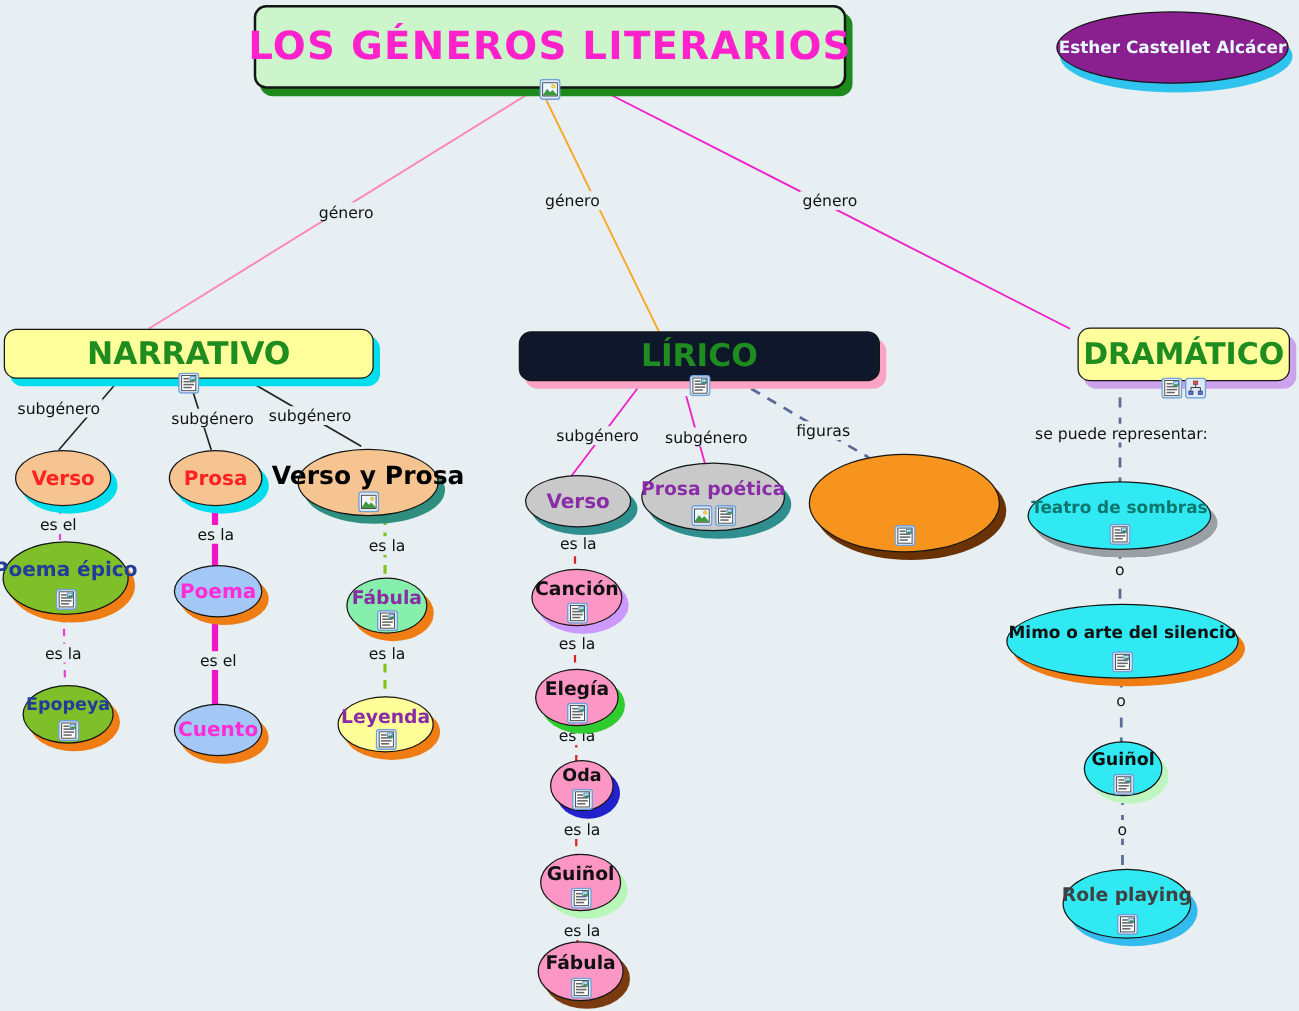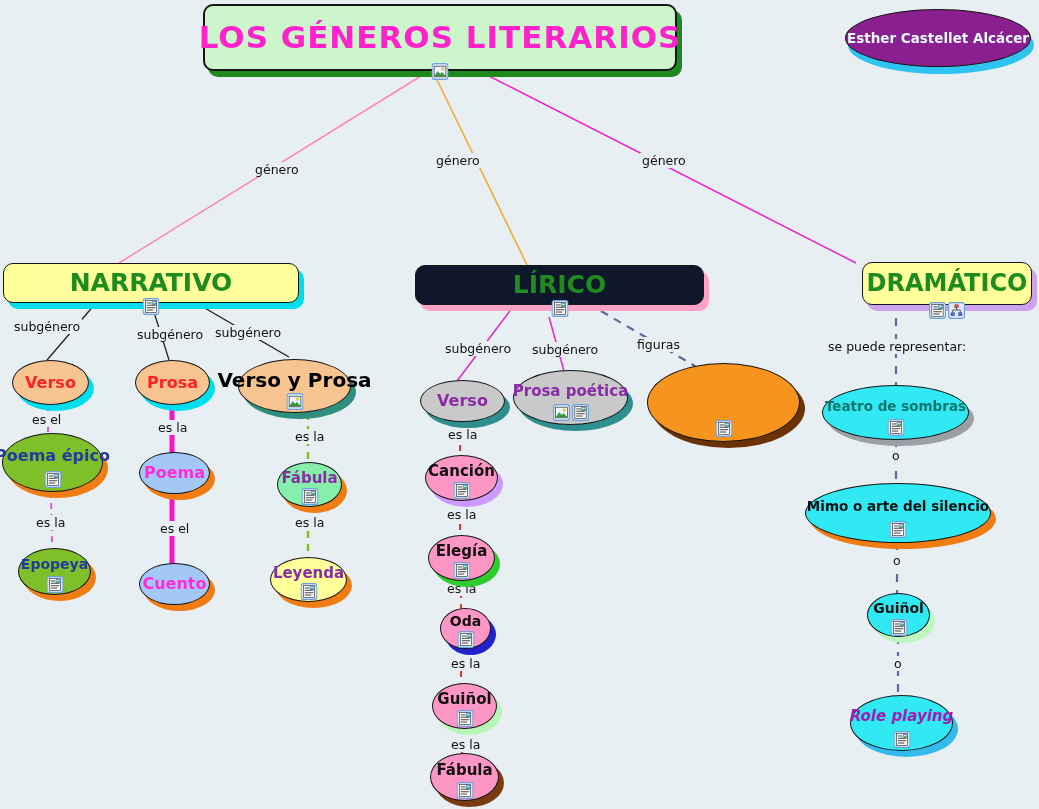--- a/index.html
+++ b/index.html
@@ -399,21 +399,21 @@
           <rect x="0.6" y="0.6" width="16.8" height="16.8" rx="2.5" fill="#dce9f7" stroke="#6fa0d8" stroke-width="1.2"></rect>
           <rect x="3" y="2.6" width="12" height="12.8" fill="#ffffff" stroke="#333" stroke-width="0.7"></rect>
           <rect x="4.5" y="4.6" width="5" height="1.3" fill="#666"></rect>
           <rect x="4.5" y="7.1" width="9" height="1.3" fill="#666"></rect>
           <rect x="4.5" y="9.6" width="9" height="1.3" fill="#666"></rect>
           <rect x="4.5" y="12.1" width="7" height="1.3" fill="#666"></rect>
           <rect x="10.2" y="3.6" width="4.3" height="3.7" fill="#bfe3f7" stroke="#2f6fb0" stroke-width="0.6"></rect>
           <path d="M10.4 6.9 l1.4-1.7 1 1 .9-1.4 .7 2.1z" fill="#2e8b2e"></path>
         </svg></span>
   </div>
-  <div class="node ellipse has-icon" style="left:850px;top:695px;width:103px;height:56px;background:#30e9f2;color:#a21caf;font-size:15px;font-style:italic;--sh:#33bbee;">
+  <div class="node ellipse has-icon" style="left:850px;top:695px;width:103px;height:56px;background:#30e9f2;color:#404040;font-size:15px;--sh:#33bbee;">
     <span class="nlabel">Role playing</span>
     <span class="res-icon" style="bottom:2px;"><svg viewBox="0 0 18 18" width="17" height="17">
           <rect x="0.6" y="0.6" width="16.8" height="16.8" rx="2.5" fill="#dce9f7" stroke="#6fa0d8" stroke-width="1.2"></rect>
           <rect x="3" y="2.6" width="12" height="12.8" fill="#ffffff" stroke="#333" stroke-width="0.7"></rect>
           <rect x="4.5" y="4.6" width="5" height="1.3" fill="#666"></rect>
           <rect x="4.5" y="7.1" width="9" height="1.3" fill="#666"></rect>
           <rect x="4.5" y="9.6" width="9" height="1.3" fill="#666"></rect>
           <rect x="4.5" y="12.1" width="7" height="1.3" fill="#666"></rect>
           <rect x="10.2" y="3.6" width="4.3" height="3.7" fill="#bfe3f7" stroke="#2f6fb0" stroke-width="0.6"></rect>
           <path d="M10.4 6.9 l1.4-1.7 1 1 .9-1.4 .7 2.1z" fill="#2e8b2e"></path>

